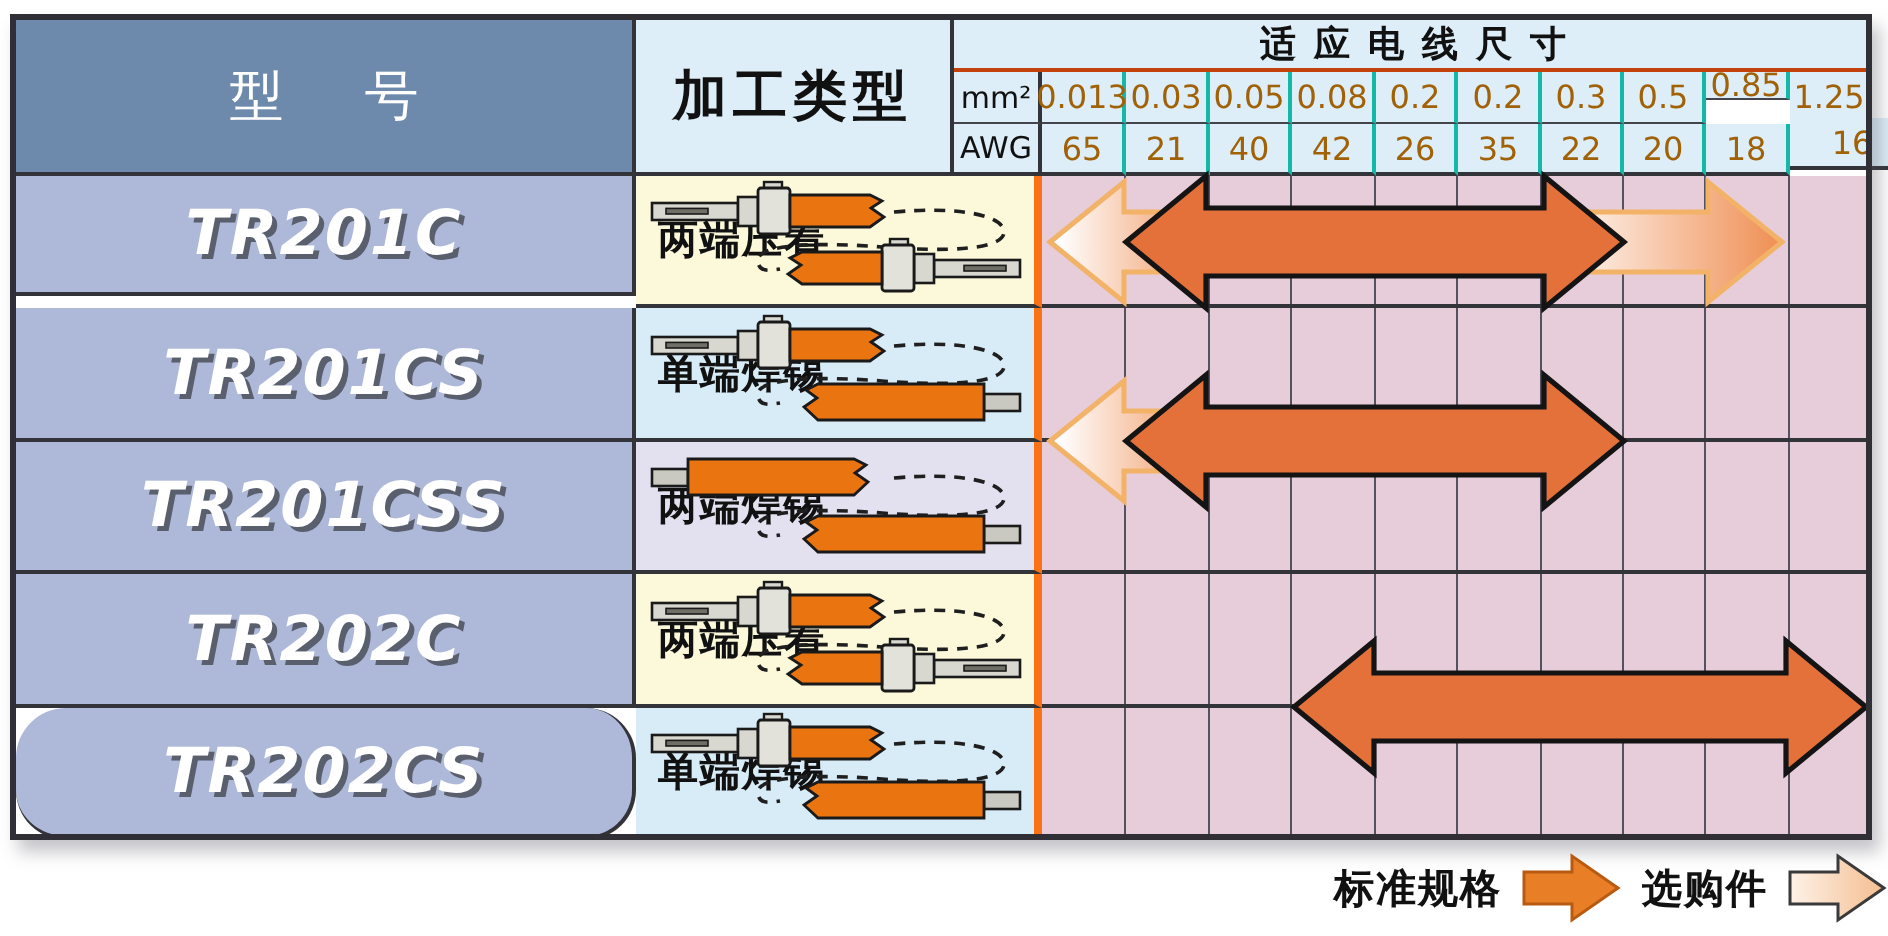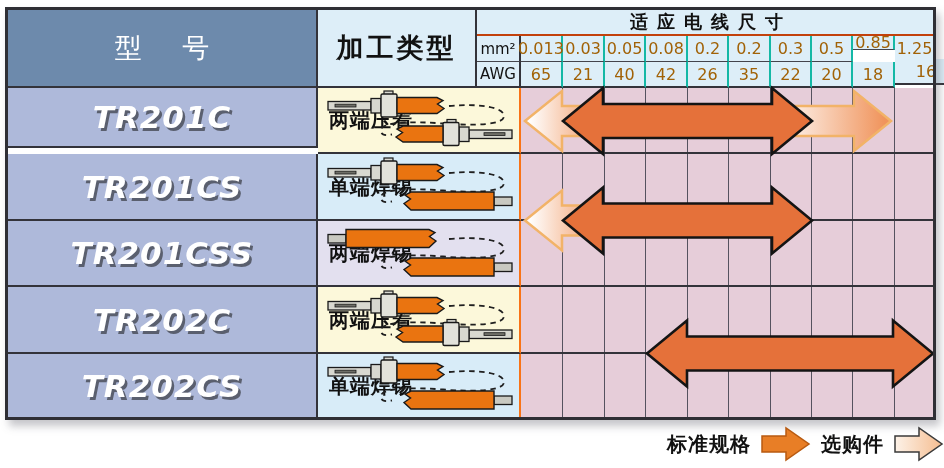--- a/index.html
+++ b/index.html
@@ -39,21 +39,21 @@
   .awg-line{border-bottom:2px solid #33333a;}
   
   .model-cell{
     left:8px;width:310px;background:#aeb9da;
     border-right:2px solid #33333a;border-bottom:2px solid #33333a;
     display:flex;align-items:center;justify-content:center;
     color:#ffffff;font-size:31px;font-weight:bold;font-style:italic;letter-spacing:1px;
     text-shadow:2.5px 2.5px 0 #5a5f6e;
   }
   .process-cell{
-    left:318px;width:203px;border-right:2px solid #f97316;border-bottom:2px solid #33333a;
+    left:318px;width:203px;border-right:4px solid #f97316;border-bottom:2px solid #33333a;
   }
   .tint-yellow{background:#fcf8da;}
   .tint-blue{background:#d8ecf8;}
   .tint-lavender{background:#e3e0ef;}
   .process-label{
     position:absolute;left:11px;top:50%;transform:translateY(-50%);
     color:#111;font-size:20px;font-weight:bold;letter-spacing:1px;white-space:nowrap;
   }
   .illu{position:absolute;right:4px;top:50%;transform:translateY(-50%);}
   .grid-strip{left:521px;width:415px;background:#e6cdd9;border-bottom:2px solid #33333a;}
@@ -228,21 +228,21 @@
         <div class="grid-col" style="left: 42px; width: 42px;"></div>
         <div class="grid-col" style="left: 84px; width: 41px;"></div>
         <div class="grid-col" style="left: 125px; width: 42px;"></div>
         <div class="grid-col" style="left: 167px; width: 41px;"></div>
         <div class="grid-col" style="left: 208px; width: 42px;"></div>
         <div class="grid-col" style="left: 250px; width: 41px;"></div>
         <div class="grid-col" style="left: 291px; width: 41px;"></div>
         <div class="grid-col" style="left: 332px; width: 42px;"></div>
         <div class="grid-col" style="left: 374px; width: 41px;"></div>
       </div>
-      <div class="abs model-cell" style="top: 354px; height: 66px;">TR202CS</div>
+      <div class="abs model-cell" style="top: 354px; height: 66px; border-radius: 25px;">TR202CS</div>
       <div class="abs process-cell tint-blue" style="top: 354px; height: 66px;">
         <span class="process-label">单端焊锡</span>
         <svg class="illu" width="190" height="62" viewBox="0 0 190 62">
             <path d="M124,17 C158,14 179,19 179,27 C179,36 150,37 118,34.5 C86,32 56,33 56,41 C56,47 61,46.5 67,45.5" fill="none" stroke="#1f1f1f" stroke-width="1.8" stroke-dasharray="5.5,4.5"></path>
             <g transform="translate(2,1)">
             <rect x="1" y="11.5" width="43" height="8.5" fill="#d8d8d0" stroke="#1a1a1a" stroke-width="1.3"></rect>
   <rect x="8" y="14.2" width="21" height="2.8" fill="#6f6f68" stroke="#1a1a1a" stroke-width="0.8"></rect>
   <rect x="44" y="8.5" width="10" height="14.5" fill="#d8d8d0" stroke="#1a1a1a" stroke-width="1.3"></rect>
   <rect x="57" y="1" width="9" height="6" fill="#d8d8d0" stroke="#1a1a1a" stroke-width="1.2"></rect>
   <rect x="54" y="4" width="16" height="23" rx="1.5" fill="#e2e2da" stroke="#1a1a1a" stroke-width="1.4"></rect>

